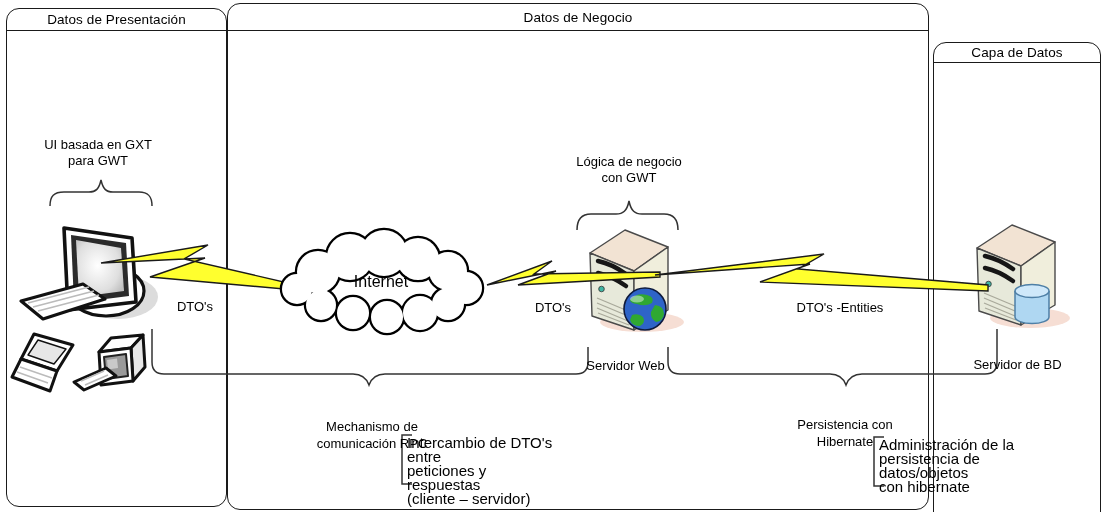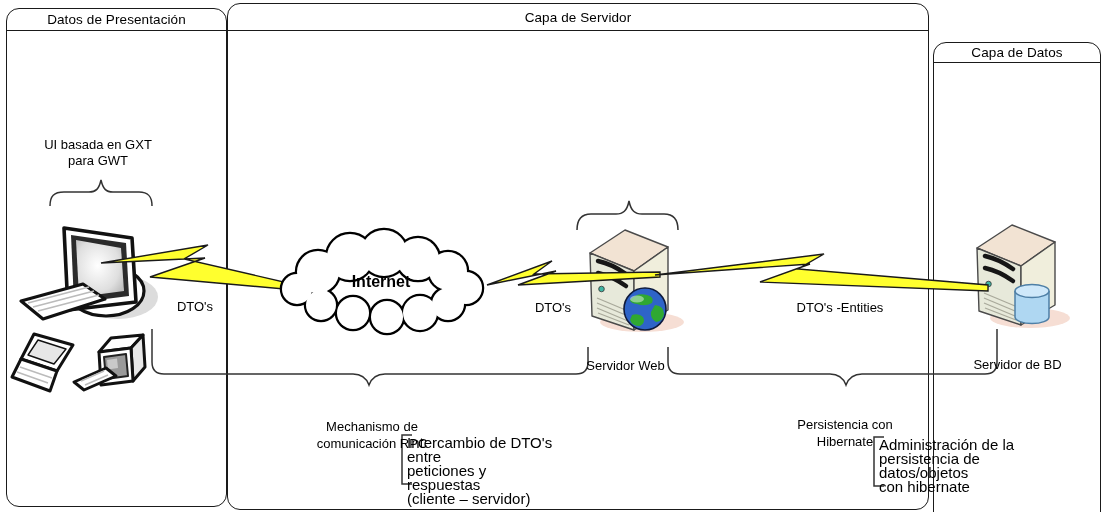--- a/index.html
+++ b/index.html
@@ -9,34 +9,34 @@
   }
   .panel { position:absolute; border:1.6px solid #1a1a1a; border-radius:13px; z-index:1; }
   .panel-header {
     position:absolute; top:0; left:0; right:0;
     border-bottom:1.6px solid #1a1a1a;
     display:flex; align-items:center; justify-content:center;
     font-size:13.5px; letter-spacing:0.1px;
   }
   .overlay { position:absolute; left:0; top:0; width:1106px; height:512px; z-index:2; pointer-events:none; }
   .lbl { position:absolute; z-index:3; font-size:13px; line-height:16px; text-align:center; white-space:pre-line; }
-  .lbl.big { font-weight:bold; font-size:16px; line-height:18px; }
+  .lbl.big { font-weight:normal; font-size:16px; line-height:18px; }
   .lbl.md { font-size:13px; line-height:16.5px;margin-top:28px; }
   .note { position:absolute; z-index:3; font-size:15px; line-height:14px; text-align:left; white-space:pre-line; }
 </style>
 </head>
 <body>
 
 <div class="stage">
 
   <div class="panel" style="left:6px; top:8px; width:219px; height:497px;">
     <div class="panel-header" style="height:21px;">Datos de Presentación</div>
   </div>
   <div class="panel" style="left:227px; top:3px; width:700px; height:505px;">
-    <div class="panel-header" style="height:26px;">Capa de Servidor</div>
+    <div class="panel-header" style="height:26px;">Datos de Negocio</div>
   </div>
   <div class="panel" style="left:933px; top:7px; width:166px; height:498px;margin-top:35px;">
     <div class="panel-header" style="height:19px;">Capa de Datos</div>
   </div>
 
   <svg class="overlay" viewBox="0 0 1106 512" xmlns="http://www.w3.org/2000/svg">
     <defs>
       <radialGradient id="screenGlow" cx="45%" cy="45%" r="65%">
         <stop offset="0%" stop-color="#FFFFFF"></stop>
         <stop offset="70%" stop-color="#DFDFDF"></stop>
@@ -143,20 +143,22 @@
       <use href="#cloudBumps" fill="#FFFFFF" stroke="#000000" stroke-width="4.5"></use>
       <use href="#cloudBumps" fill="#FFFFFF"></use>
     </g>
   </svg>
 
   <div class="lbl" style="left:18px; top:137px; width:160px;">UI basada en GXT
 para GWT</div>
   <div class="lbl big" style="left:331px; top:273px; width:100px;">Internet</div>
   <div class="lbl" style="left:161px; top:299px; width:68px;">DTO's</div>
   <div class="lbl" style="left:519px; top:300px; width:68px;">DTO's</div>
+  <div class="lbl" style="left:549px; top:154px; width:160px;">Lógica de negocio
+con GWT</div>
   <div class="lbl md" style="left:563px; top:330px; width:125px;">Servidor Web</div>
   <div class="lbl" style="left:770px; top:300px; width:140px;">DTO's -Entities</div>
   <div class="lbl md" style="left:955px; top:329px; width:125px;">Servidor de BD</div>
   <div class="lbl md" style="left:288px; top:391px; width:168px;">Mechanismo de
 comunicación RPC</div>
   <div class="lbl md" style="left:763px; top:389px; width:164px;">Persistencia con
 Hibernate</div>
 
   <div class="note" style="left:407px; top:436px; width:155px;">Intercambio de DTO's entre
 peticiones y respuestas

